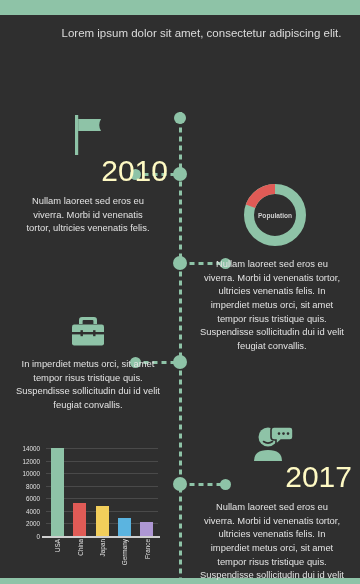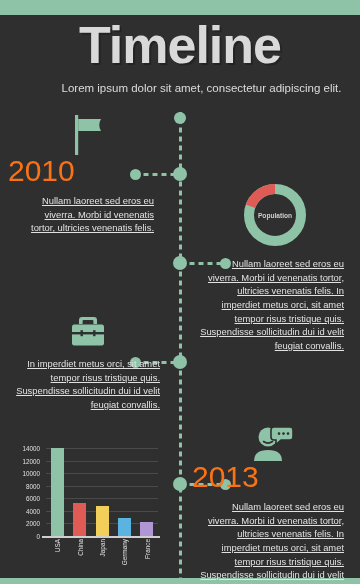--- a/index.html
+++ b/index.html
@@ -41,22 +41,22 @@
     position:absolute; height:3px;
     background-image:linear-gradient(to right, #8ec3a7 55%, rgba(0,0,0,0) 0%);
     background-position:top;
     background-size:9px 3px;
     background-repeat:repeat-x;
   }
   .conn-dot {
     position:absolute; width:11px; height:11px; border-radius:50%; background:#8ec3a7;
   }
 
-  .year { font-size:30px; color:#f97316; font-weight:normal; text-align:left; line-height:1; }
-  .body-text { font-size:9.4px; color:#e2e2e2; line-height:1.45; text-align:right;text-decoration:underline; }
+  .year { font-size:30px; color:#fef9c3; font-weight:normal; text-align:right; line-height:1; }
+  .body-text { font-size:9.4px; color:#e2e2e2; line-height:1.45; text-align:center; }
 
   .block { position:absolute; }
   .icon-wrap { display:flex; justify-content:center; }
 
   
   .donut-wrap { position:absolute; left:240px; top:180px; width:70px; height:70px; }
   .donut-label {
     position:absolute; inset:0; display:flex; align-items:center; justify-content:center;
     font-size:6.6px; color:#cfcfcf; font-weight:bold;
   }
@@ -82,21 +82,20 @@
     transform:rotate(-90deg) translate(-100%, -50%);
   }
 </style>
 </head>
 <body>
 
 <div class="top-bar"></div>
 <div class="bottom-bar"></div>
 
 <div class="header">
-  <div class="title">Timeline</div>
   <div class="subtitle">Lorem ipsum dolor sit amet, consectetur adipiscing elit.</div>
 </div>
 
 <div class="spine"></div>
 <div class="spine-cap"></div>
 <div class="node" style="top:167px;"></div>
 <div class="node" style="top:256px;"></div>
 <div class="node" style="top:355px;"></div>
 <div class="node" style="top:477px;"></div>
 
@@ -152,21 +151,21 @@
     <svg width="46" height="36" viewBox="0 0 46 36">
       <circle cx="19" cy="11" r="9.5" fill="#8ec3a7"></circle>
       <path d="M5 35 q0 -11 14 -11 q14 0 14 11 Z" fill="#8ec3a7"></path>
       <path d="M25 1 h16 a3 3 0 0 1 3 3 v7 a3 3 0 0 1 -3 3 h-9 l-5 4.5 v-4.5 h-2 a3 3 0 0 1 -3 -3 V4 a3 3 0 0 1 3 -3 Z" fill="#8ec3a7" stroke="#2f2f2f" stroke-width="1.6"></path>
       <circle cx="30" cy="7.6" r="1.3" fill="#2f2f2f"></circle>
       <circle cx="34.5" cy="7.6" r="1.3" fill="#2f2f2f"></circle>
       <circle cx="39" cy="7.6" r="1.3" fill="#2f2f2f"></circle>
       <path d="M14.5 15.5 q4.5 3.2 9 0" stroke="#2f2f2f" stroke-width="1.6" fill="none" stroke-linecap="round"></path>
     </svg>
   </div>
-  <div class="year">2013</div>
+  <div class="year">2017</div>
   <div class="body-text" style="margin-top:8px; padding:0 8px;">Nullam laoreet sed eros eu viverra. Morbi id venenatis tortor, ultricies venenatis felis. In imperdiet metus orci, sit amet tempor risus tristique quis. Suspendisse sollicitudin dui id velit feugiat convallis.</div>
 </div>
 
 <div class="chart">
   <div class="chart-grid">
       <div class="gridline" style="top: 88px;"></div>
       <div class="ytick" style="top: 88px;">0</div>
       <div class="gridline" style="top: 75.4286px;"></div>
       <div class="ytick" style="top: 75.4286px;">2000</div>
       <div class="gridline" style="top: 62.8571px;"></div>

